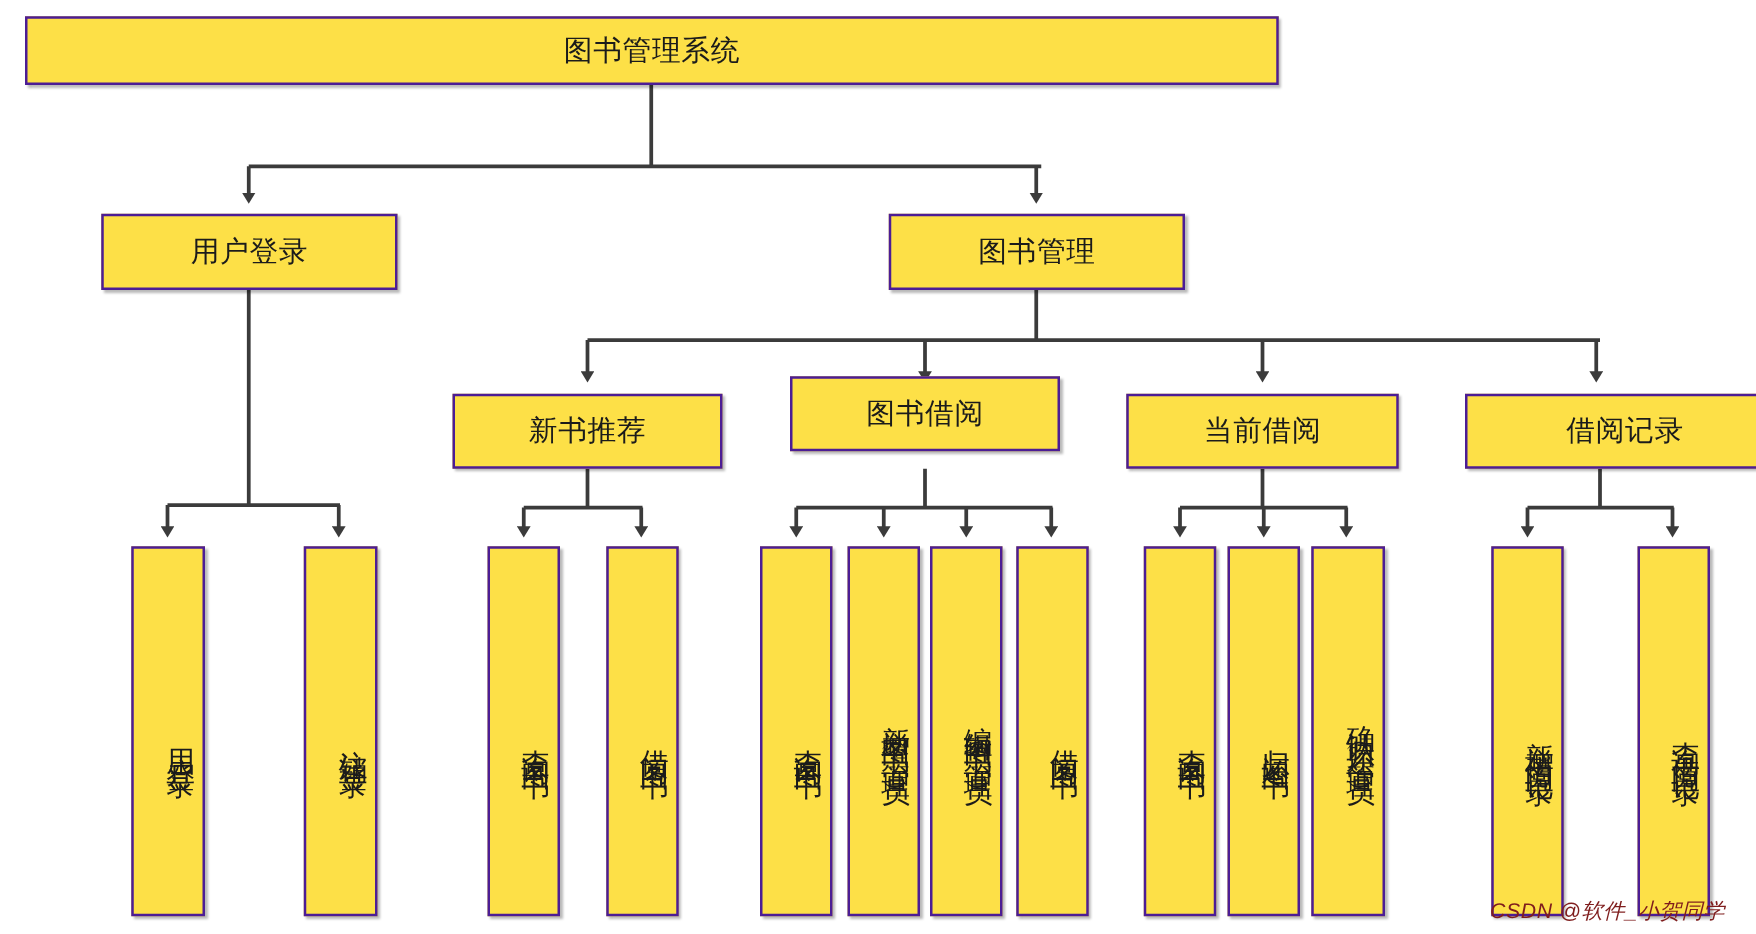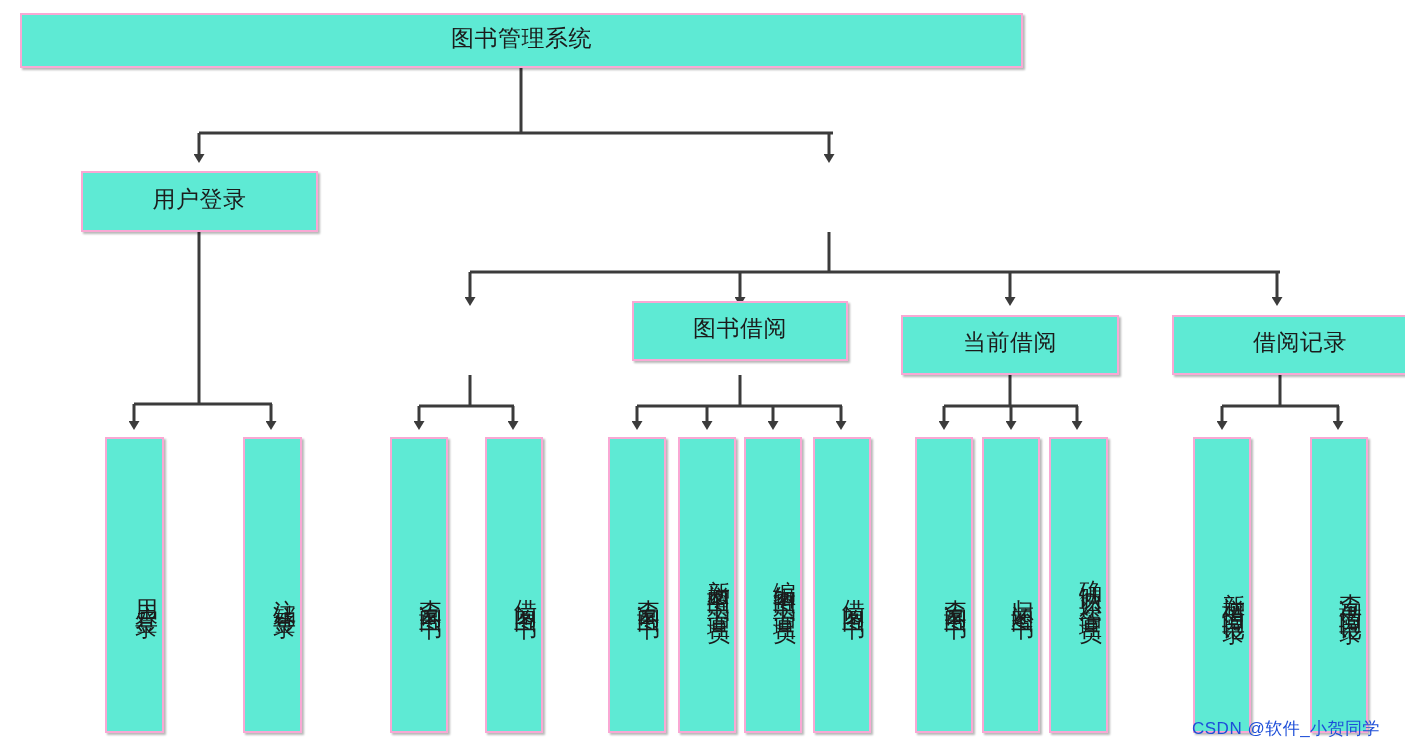--- a/index.html
+++ b/index.html
@@ -20,29 +20,28 @@
   #svg-layer {
     position: absolute;
     left: 0;
     top: 0;
     width: 1405px;
     height: 747px;
   }
   .node {
     position: absolute;
     box-sizing: border-box;
-    background: #5eead4;
-    border: 2px solid #f9a8d4;
+    background: #fde047;
+    border: 2px solid #4c1d95;
     box-shadow: 2px 2px 2px rgba(0,0,0,0.28);
     display: flex;
     align-items: center;
     justify-content: center;
     color: #1b1b1b;
     letter-spacing: 0.5px;
-    font-family: Liberation Mono, monospace;
   }
   .node.horizontal {
     font-size: 23px;
     line-height: 1.1;
     white-space: nowrap;
   }
   .node.vertical {
     writing-mode: vertical-rl;
     text-orientation: upright;
     font-size: 23px;
@@ -51,23 +50,24 @@
     justify-content: center;
     padding-top: 16px;
     letter-spacing: 6px;
   }
   .node.vertical.tall-text {
     padding-top: 8px;
   }
   .watermark {
     position: absolute;
     font-size: 17px;
-    color: #1d4ed8;
+    color: #7f1d1d;
     white-space: nowrap;
     letter-spacing: 0.5px;
+    font-style: italic;
   }
 </style>
 </head>
 <body>
 
 <div id="canvas">
 
   <svg id="svg-layer" viewBox="0 0 1405 747" xmlns="http://www.w3.org/2000/svg">
     <defs>
       <marker id="arrow" markerWidth="9" markerHeight="11" refX="1" refY="5.5" orient="auto" markerUnits="userSpaceOnUse">
@@ -116,21 +116,23 @@
       <path d="M1222,406 L1339,406"></path>
       <path d="M1222,406 L1222,422" marker-end="url(#arrow)"></path>
       <path d="M1338,406 L1338,422" marker-end="url(#arrow)"></path>
     </g>
   </svg>
 
   <div class="node horizontal" style="left: 20px; top: 13px; width: 1003px; height: 55px;">图书管理系统</div>
 
   <div class="node horizontal" style="left: 81px; top: 171px; width: 237px; height: 61px;">用户登录</div>
 
+  <div class="node horizontal" style="left: 711px; top: 171px; width: 237px; height: 61px;">图书管理</div>
 
+  <div class="node horizontal" style="left: 362px; top: 315px; width: 216px; height: 60px;">新书推荐</div>
 
   <div class="node horizontal" style="left: 632px; top: 301px; width: 216px; height: 60px;">图书借阅</div>
 
   <div class="node horizontal" style="left: 901px; top: 315px; width: 218px; height: 60px;">当前借阅</div>
 
   <div class="node horizontal" style="left: 1172px; top: 315px; width: 256px; height: 60px;">借阅记录</div>
 
   <div class="node vertical" style="left: 105px; top: 437px; width: 59px; height: 296px;">用户登录</div>
 
   <div class="node vertical" style="left: 243px; top: 437px; width: 59px; height: 296px;">注销登录</div>

